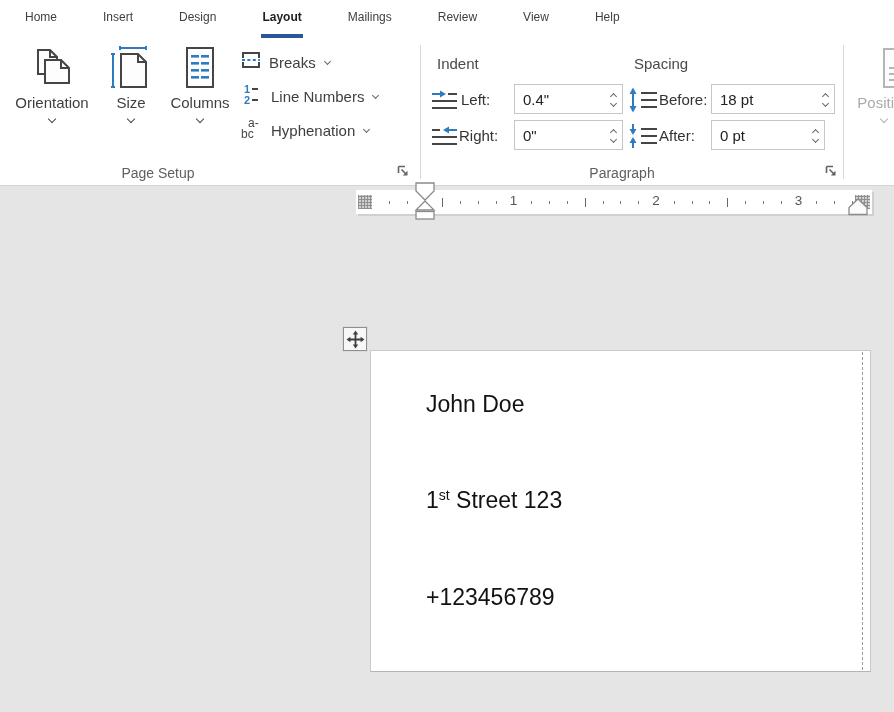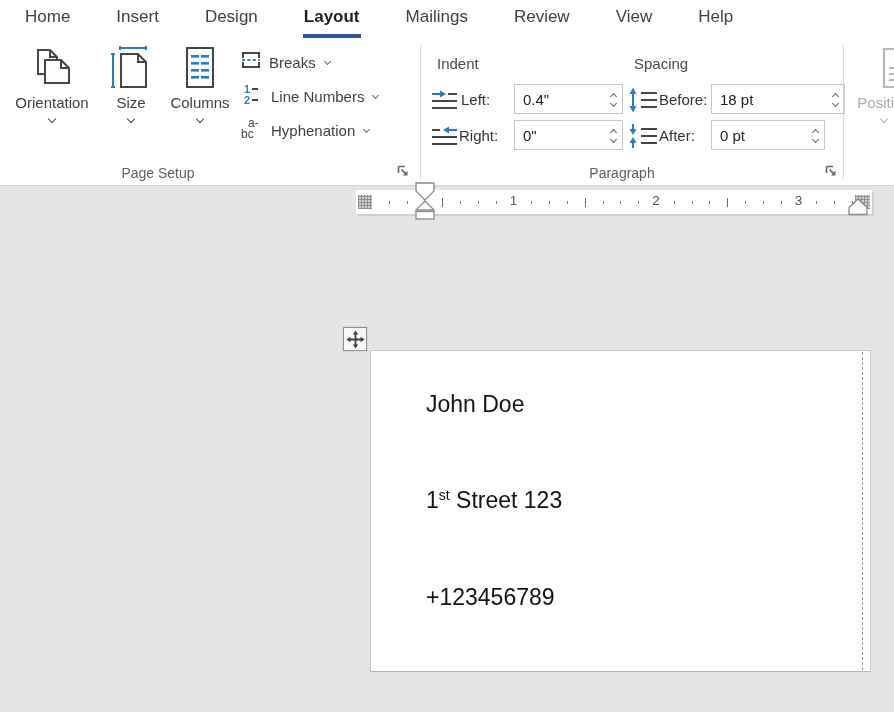--- a/index.html
+++ b/index.html
@@ -8,21 +8,21 @@
     background:#ffffff; font-family:"Liberation Sans", sans-serif;
     -webkit-font-smoothing:antialiased;
   }
   
   .tabs-bar {
     position:absolute; top:0; left:0; right:0; height:38px;
     display:flex; align-items:stretch; padding-left:24px; gap:44px;
     background:#fff;
   }
   .tab {
-    display:flex; align-items:center; font-size:17px; color:#3f3f3f;
+    display:flex; align-items:center; font-size:12px; color:#3f3f3f;
     border-bottom:4px solid transparent; padding:0 1px; cursor:default; box-sizing:border-box;
   }
   .tab.active { color:#1f1f1f; font-weight:700; border-bottom-color:#2b579a;text-align:center; }
 
   
   .ribbon {
     position:absolute; top:38px; left:0; right:0; height:147px;
     background:#fff; border-bottom:1px solid #d4d4d4;
   }
   .bigbtn {
@@ -239,21 +239,21 @@
 
     <span class="ficon" style="left:628px;top:49px">
       <svg width="30" height="26" viewBox="0 0 30 26">
         <path d="M5 6 V20" stroke="#2e7bbf" stroke-width="2"></path>
         <polygon points="1.5,7 5,0.5 8.5,7" fill="#2e7bbf"></polygon>
         <polygon points="1.5,19 5,25.5 8.5,19" fill="#2e7bbf"></polygon>
         <path d="M13 6 H29 M13 13 H29 M13 20 H29" stroke="#454545" stroke-width="2"></path>
       </svg>
     </span>
     <span class="fieldlabel" style="left:659px;top:53px">Before:</span>
-    <div class="spinbox" style="left:711px;top:46px;width:134px">
+    <div class="spinbox" style="left:711px;top:46px;width:124px">
       <span class="spinval">18 pt</span>
       <span class="spinner">
         <span class="chev small up"></span>
         <span class="chev small"></span>
       </span>
     </div>
 
     <span class="ficon" style="left:628px;top:85px">
       <svg width="30" height="26" viewBox="0 0 30 26">
         <path d="M5 1 V7" stroke="#2e7bbf" stroke-width="2"></path>

